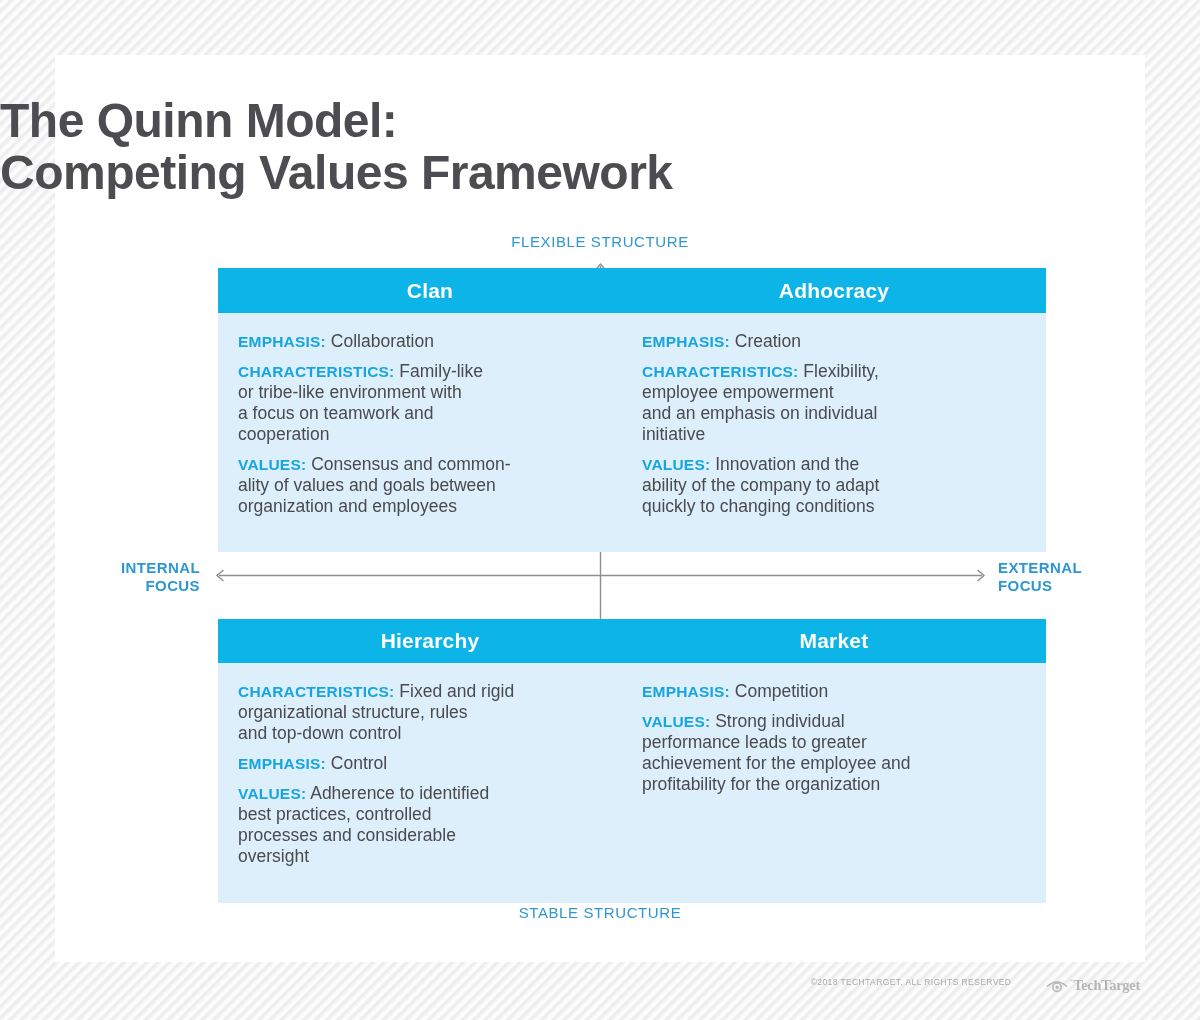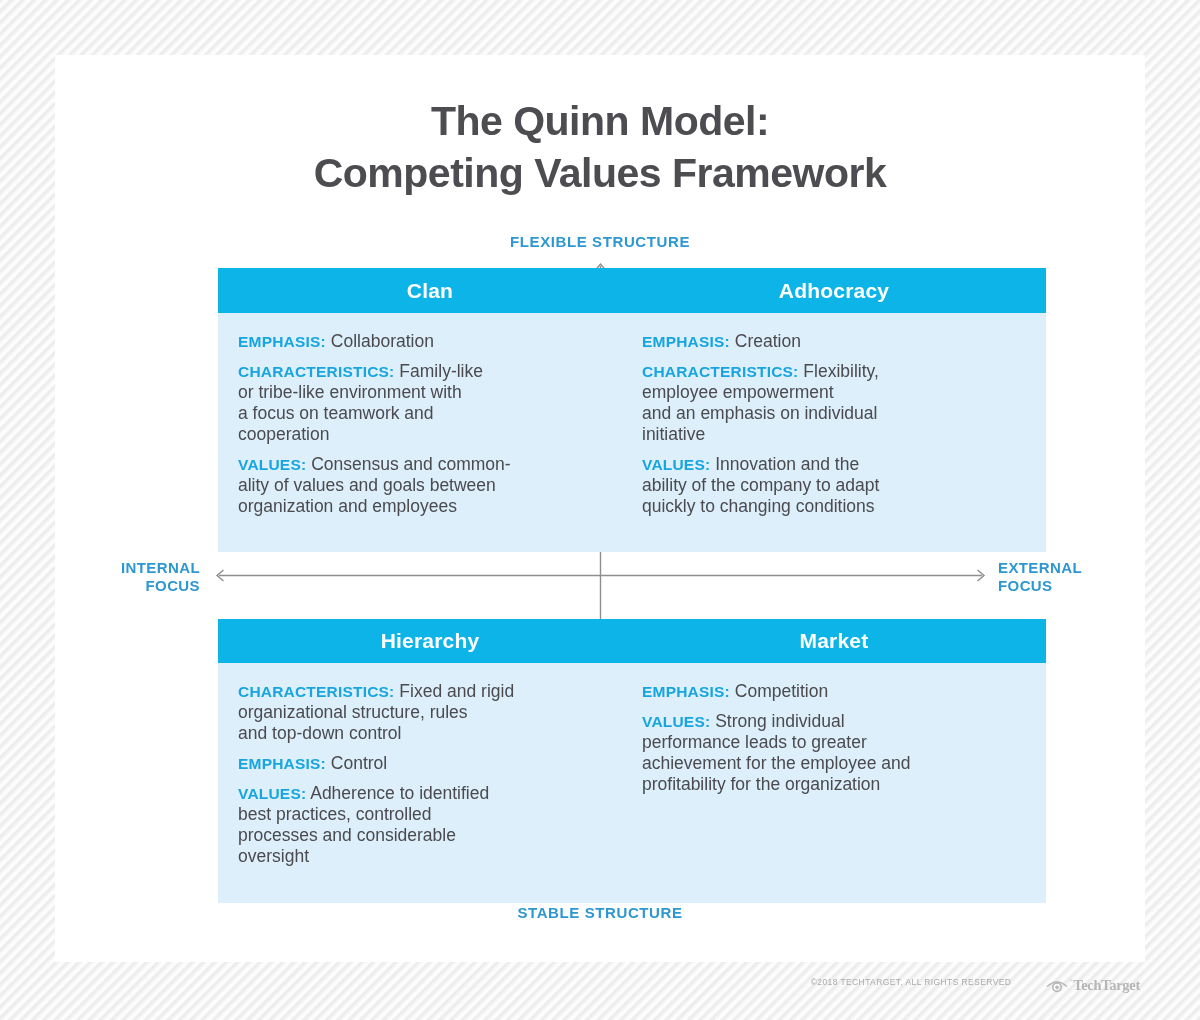--- a/index.html
+++ b/index.html
@@ -15,27 +15,27 @@
   }
   *{margin:0;padding:0;box-sizing:border-box;}
   html,body{width:1200px;}
   body{font-family:"Liberation Sans","DejaVu Sans",sans-serif;}
   .stage{
     position:relative;width:1200px;height:1020px;overflow:hidden;
     background:repeating-linear-gradient(135deg,#eaeaea 0px,#f9f9f9 3px,#ffffff 5px,#f1f1f1 7px,#eaeaea 8px);
   }
   .card{position:absolute;left:55px;top:55px;width:1090px;height:907px;background:#ffffff;}
   .title{
-    position:absolute;top:95px;left:0;width:1200px;text-align:center;
-    font-size:41px;line-height:52px;font-weight:bold;color:var(--title-gray,#4c4c51);
+    position:absolute;top:95px;left:0;width:1200px;text-align:left;
+    font-size:48px;line-height:52px;font-weight:bold;color:var(--title-gray,#4c4c51);
     letter-spacing:-0.5px;font-stretch:condensed;
   }
   .axis-cap{
     position:absolute;left:0;width:1200px;text-align:center;
-    font-size:15px;font-weight:bold;letter-spacing:0.6px;color:var(--axis-blue,#2d97d2);
+    font-size:15px;font-weight:normal;letter-spacing:0.6px;color:var(--axis-blue,#2d97d2);
   }
   .axis-top{top:233px;}
   .axis-bottom{top:904px;}
   .axis-side{
     position:absolute;font-size:15px;font-weight:bold;letter-spacing:0.4px;
     color:var(--axis-blue,#2d97d2);white-space:pre-line;line-height:17.5px;top:559px;
   }
   .axis-left{left:80px;width:120px;text-align:right;}
   .axis-right{left:998px;width:120px;text-align:left;}
   .arrows{position:absolute;left:0;top:0;width:1200px;height:1020px;pointer-events:none;}

